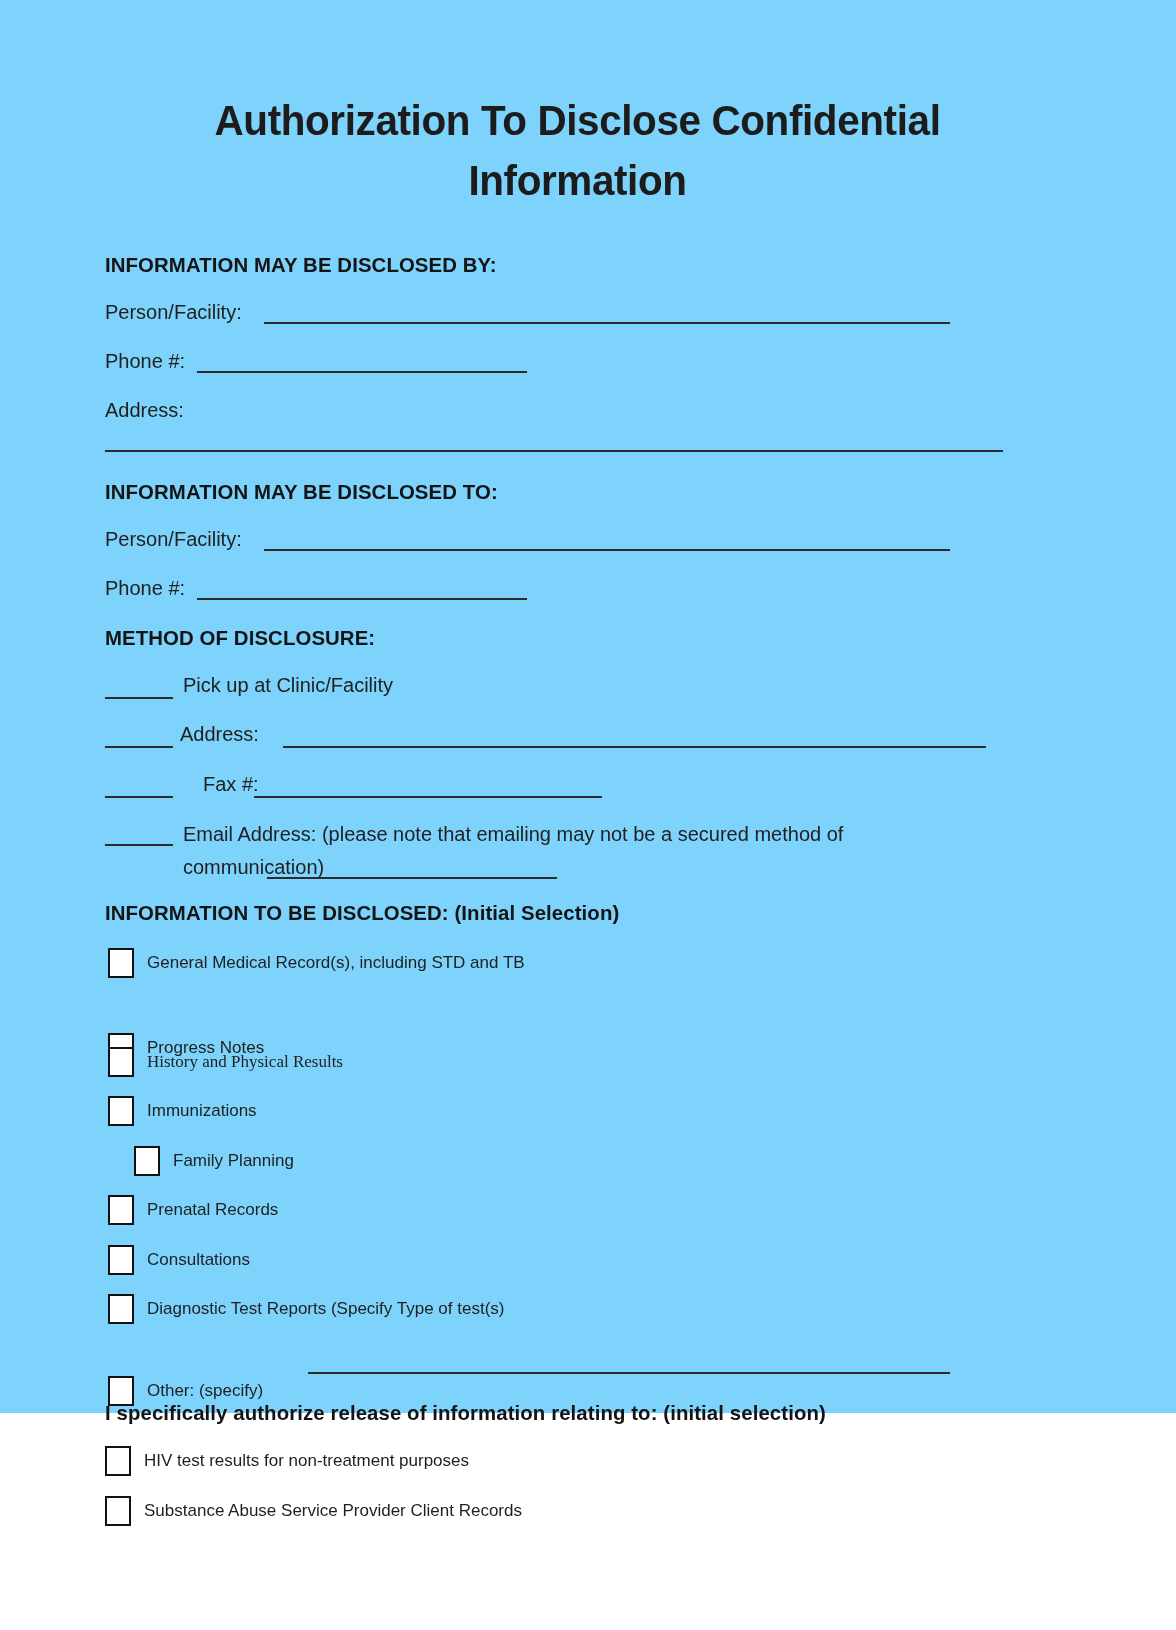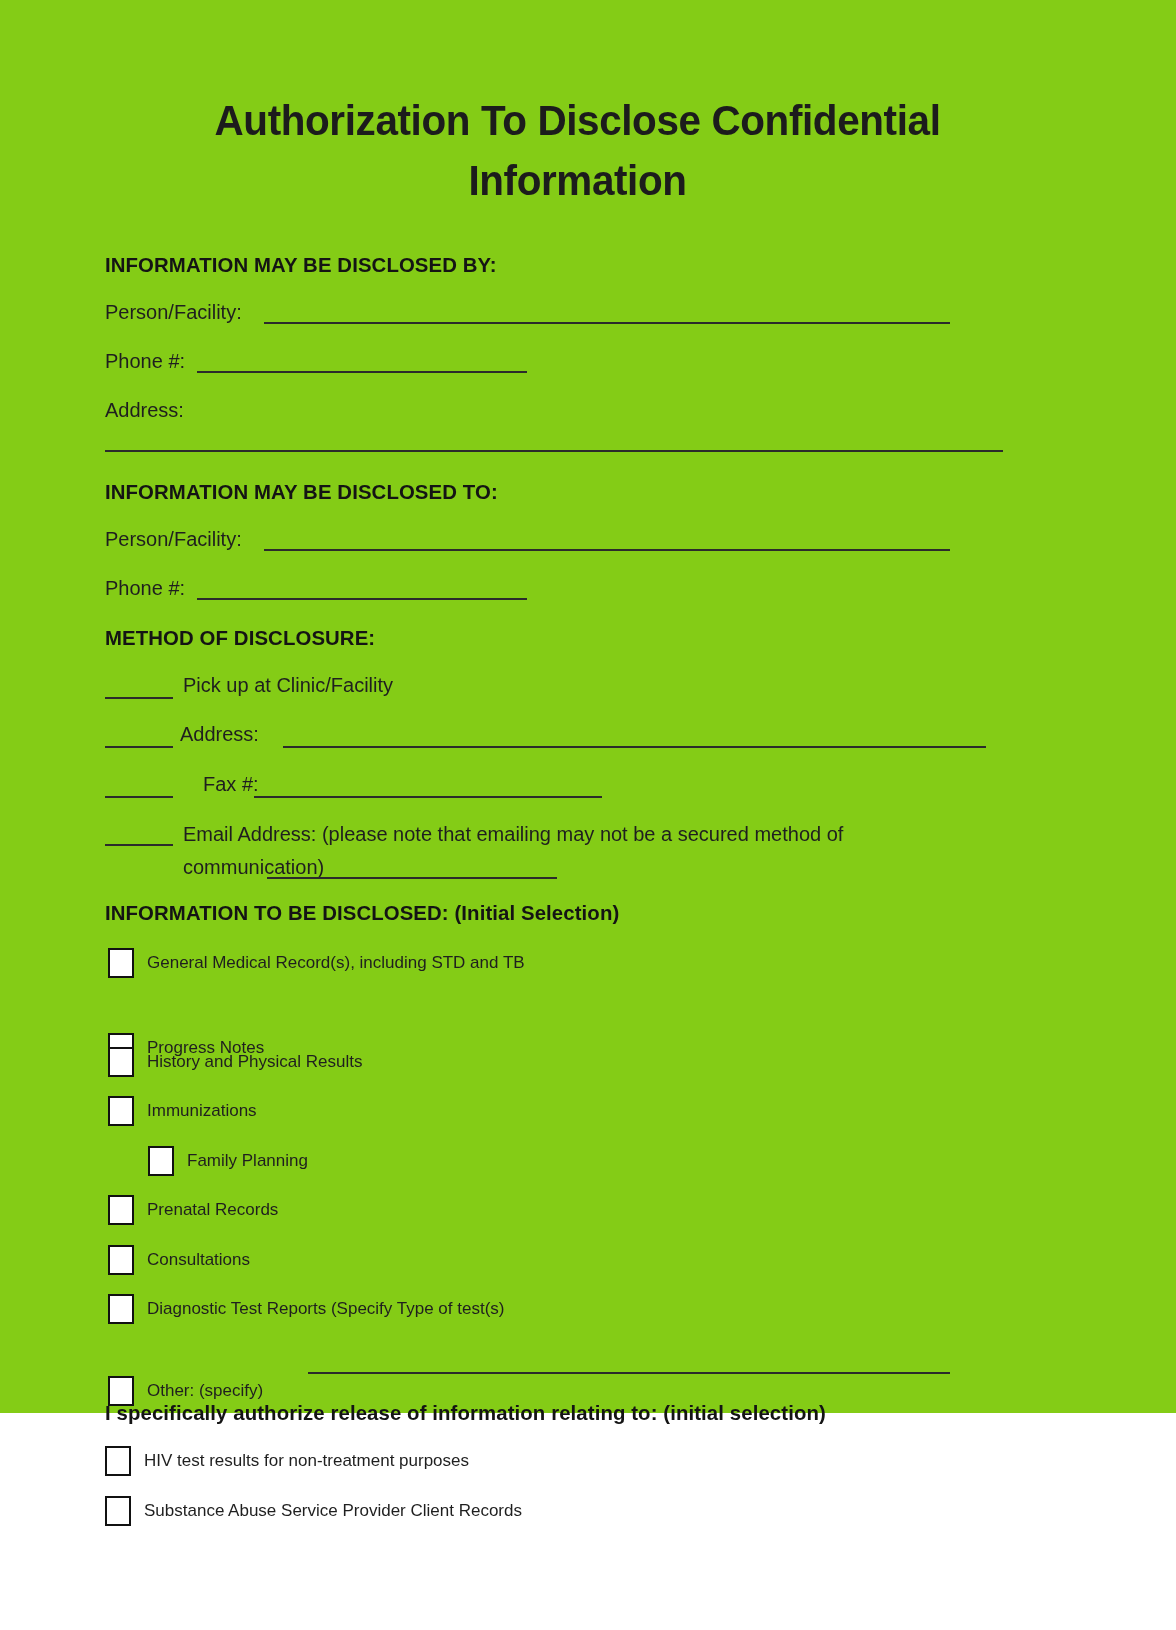--- a/index.html
+++ b/index.html
@@ -16,21 +16,21 @@
     -webkit-font-smoothing: antialiased;
     overflow: hidden;
     position: relative;
   }
 
   .page {
     position: absolute;
     left: 0; top: 0;
     width: 1176px;
     height: 1413px;
-    background: #84cc16;
+    background: #7dd3fc;
   }
 
   
   .doc-title {
     position: absolute;
     left: 105px;
     top: 90px;
     width: 945px;
     text-align: center;
     font-weight: bold;
@@ -150,31 +150,31 @@
   <div class="cbrow" style="left:108px; top:946px;">
     <span class="cbox"></span>
     <span class="cblabel">General Medical Record(s), including STD and TB</span>
   </div>
 
   <div class="cbrow" style="left:108px; top:995px;margin-top:36px;">
     <span class="cbox"></span>
     <span class="cblabel">Progress Notes</span>
   </div>
 
-  <div class="cbrow" style="left:108px; top:1045px;">
+  <div class="cbrow" style="left:108px; top:1045px;font-family:Liberation Serif, serif;">
     <span class="cbox"></span>
     <span class="cblabel">History and Physical Results</span>
   </div>
 
   <div class="cbrow" style="left:108px; top:1094px;">
     <span class="cbox"></span>
     <span class="cblabel">Immunizations</span>
   </div>
 
-  <div class="cbrow" style="left:108px; top:1144px;padding-left:40px;">
+  <div class="cbrow" style="left:94px; top:1144px;padding-left:40px;">
     <span class="cbox"></span>
     <span class="cblabel">Family Planning</span>
   </div>
 
   <div class="cbrow" style="left:108px; top:1193px;">
     <span class="cbox"></span>
     <span class="cblabel">Prenatal Records</span>
   </div>
 
   <div class="cbrow" style="left:108px; top:1243px;">

